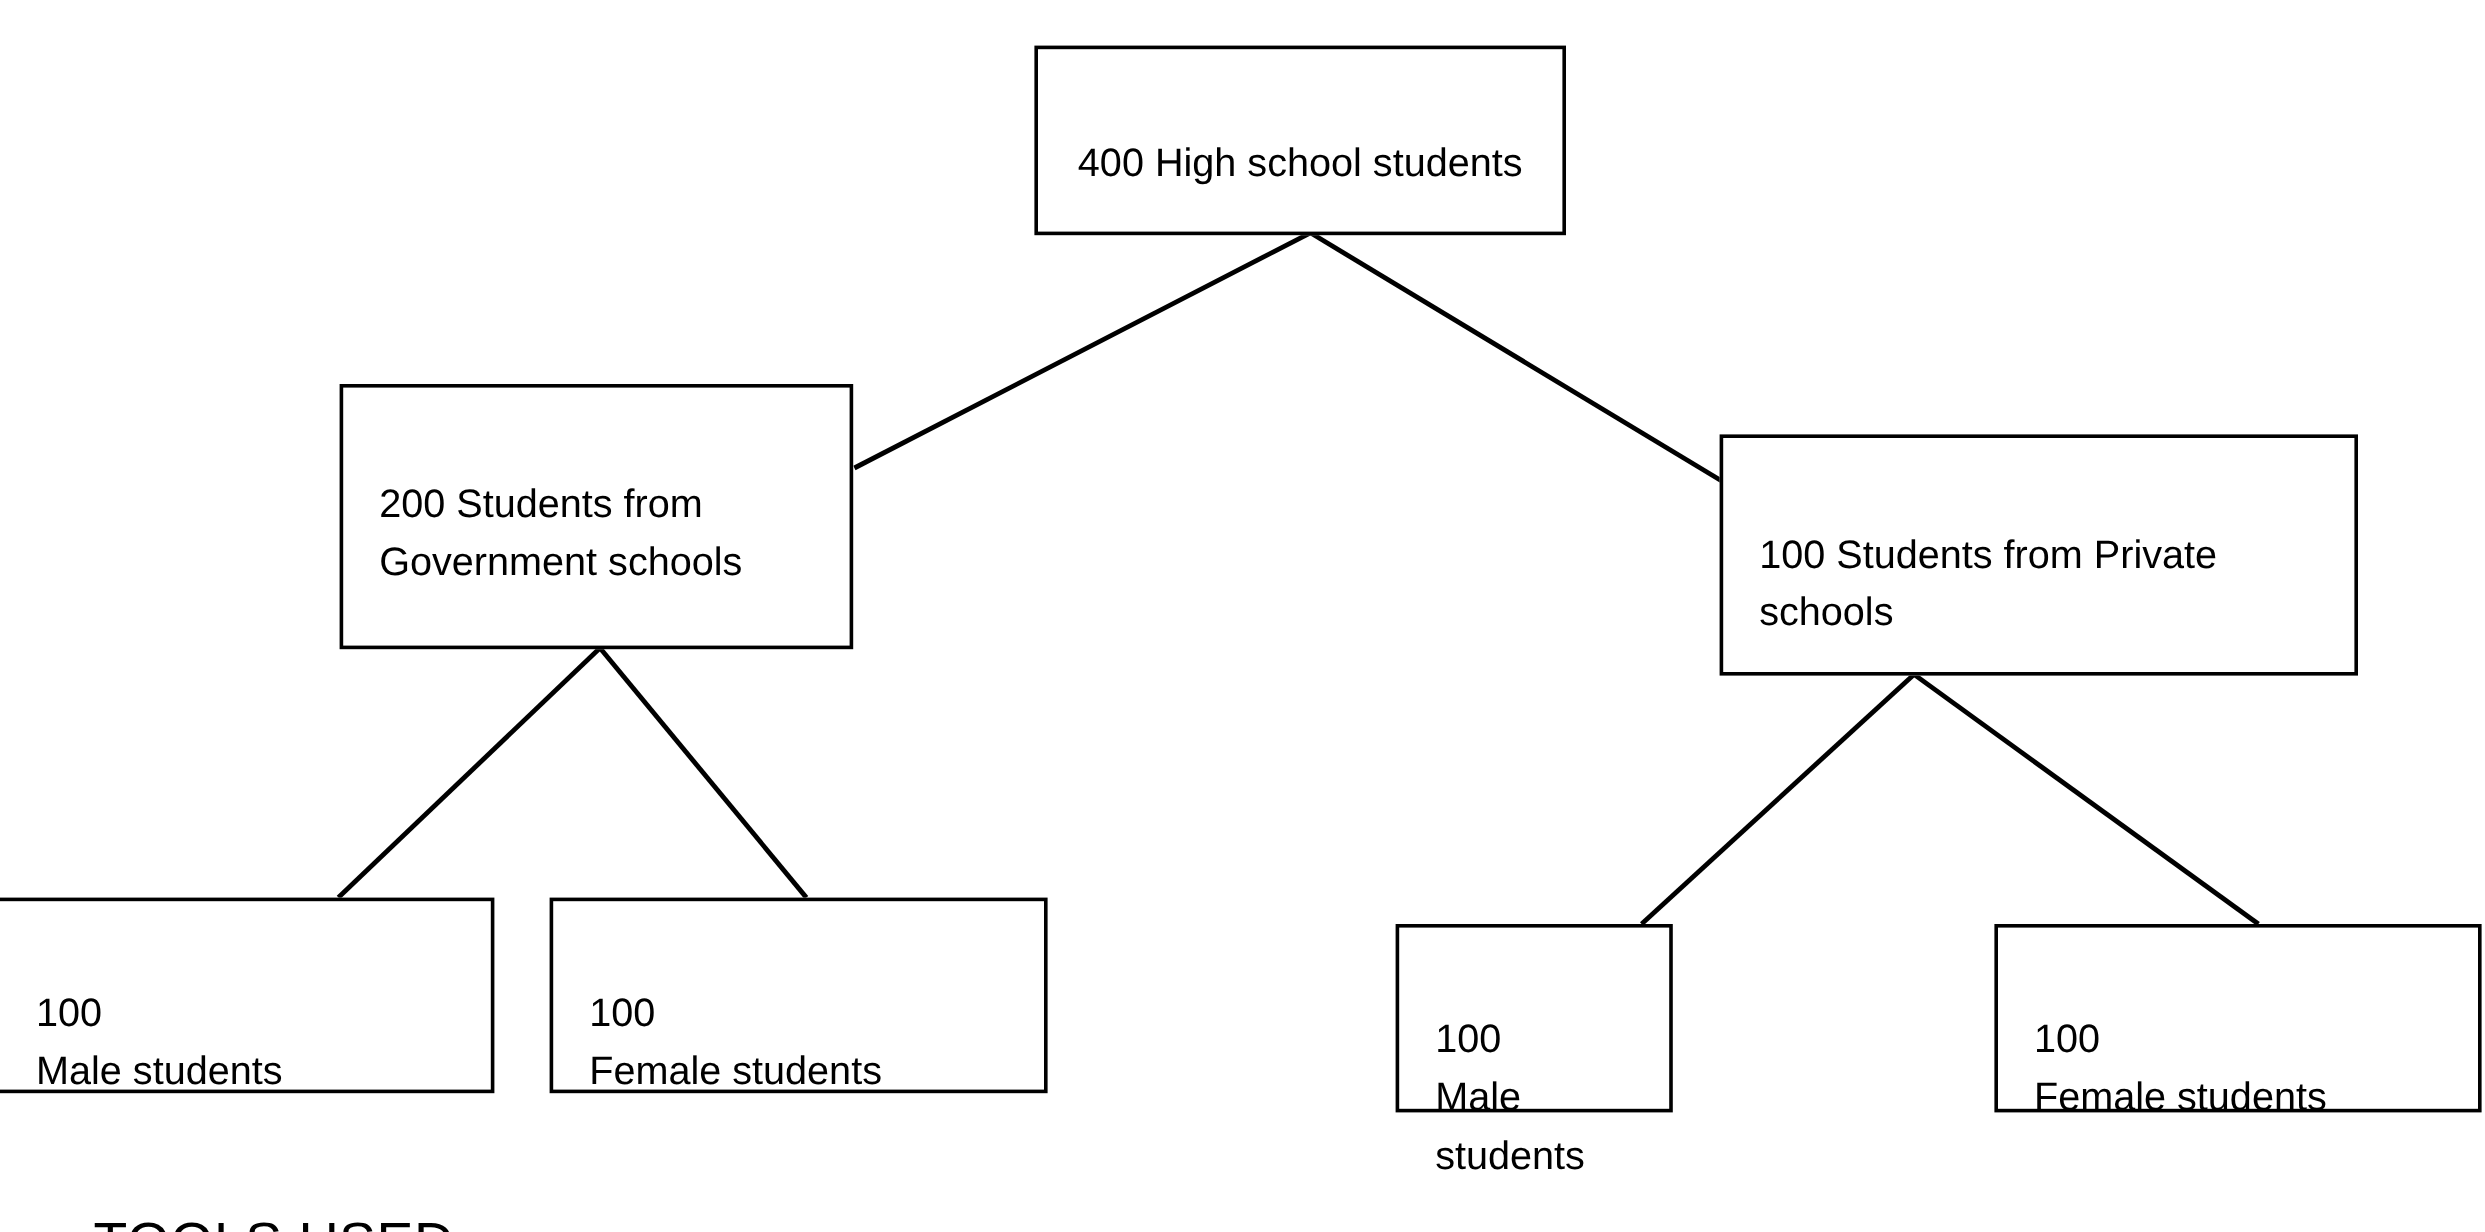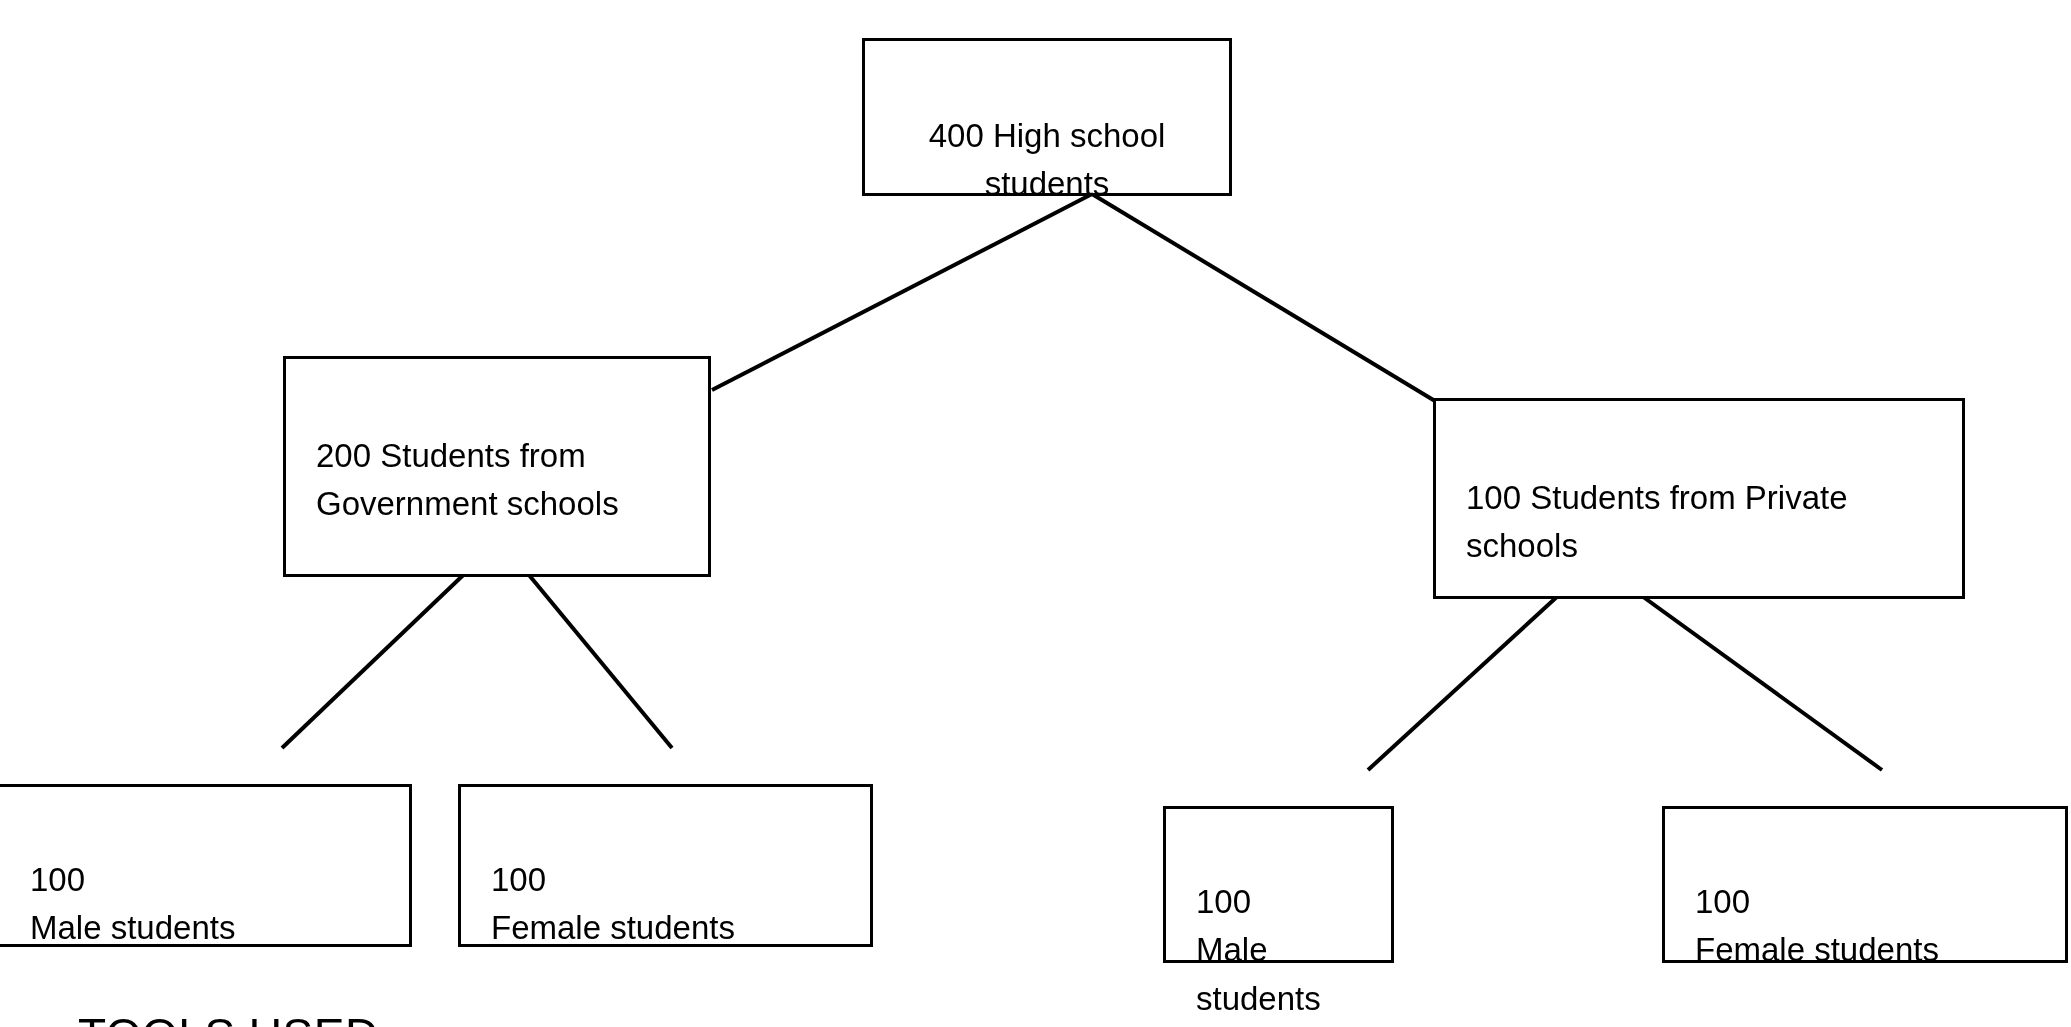--- a/index.html
+++ b/index.html
@@ -34,30 +34,29 @@
     line-height: 1.47;
     font-weight: 400;
     white-space: pre-line;
     z-index: 2;
   }
   .node.center {
     text-align: center;
   }
   .node.left {
     text-align: left;
-    margin-top: 36px;
   }
   .node-text {
     display: block;
   }
   
   #node-root {
     left: 862px;
     top: 38px;
-    width: 370px;
+    width: 443px;
     height: 158px;
     padding-top: 22px;
   }
   
   #node-government {
     left: 283px;
     top: 320px;
     width: 428px;
     height: 221px;
     padding: 24px 0 0 30px;

